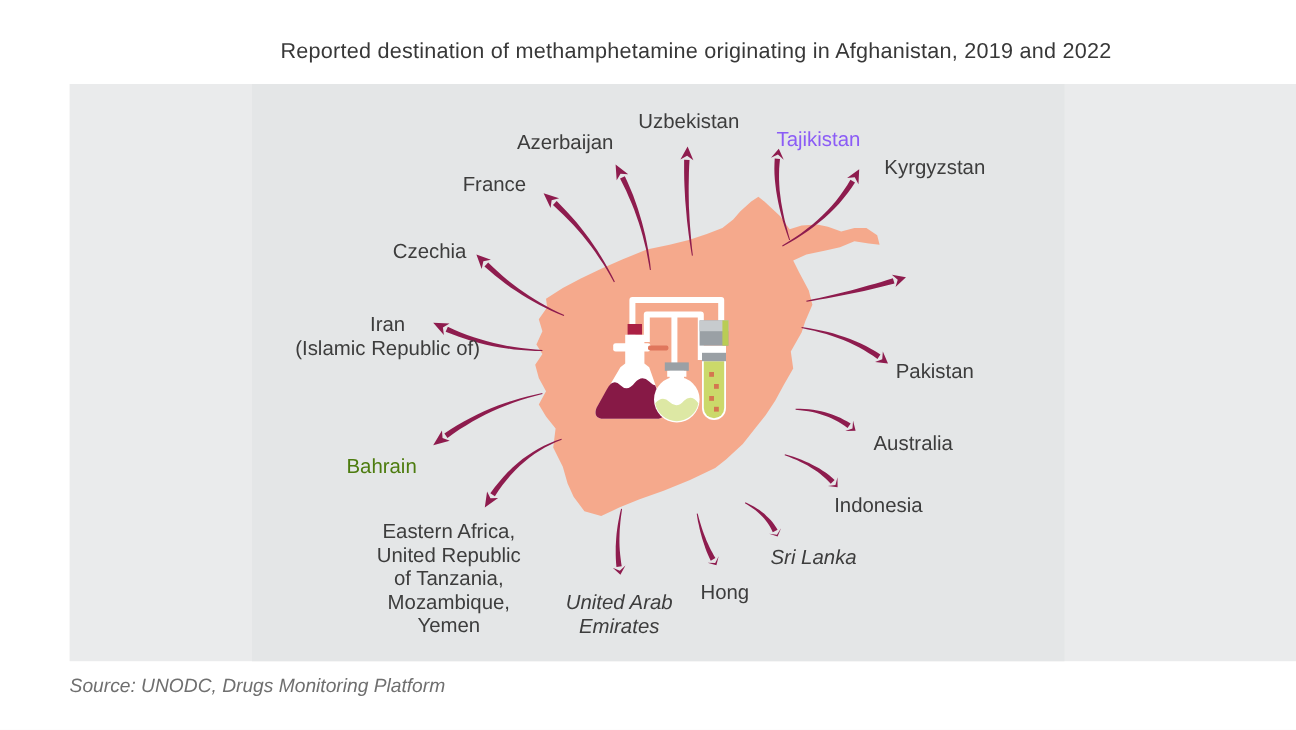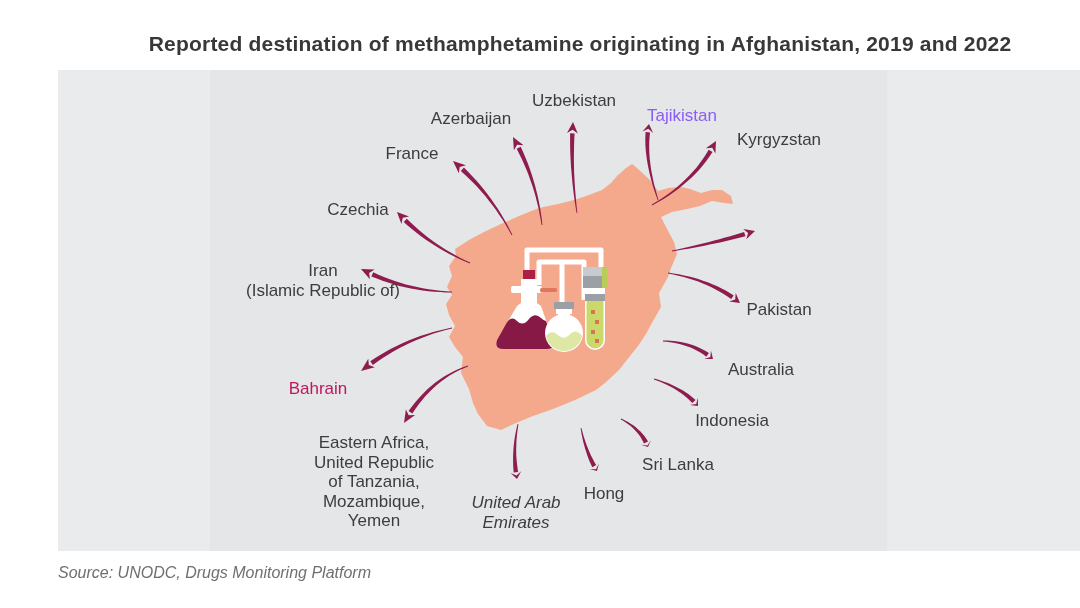--- a/index.html
+++ b/index.html
@@ -1,21 +1,21 @@
 <!DOCTYPE html>
 <html><head>
 <meta charset="utf-8">
 <style>
   html,body{margin:0;padding:0;background:#fff;}
   .stage{position:relative;width:1080px;height:608px;background:#ffffff;overflow:hidden;
          font-family:"Liberation Sans",sans-serif;}
   .panel{position:absolute;left:58px;top:70px;width:1022px;height:481px;background:#eaebec;}
   .panel-inner{position:absolute;left:210px;top:70px;width:677px;height:481px;background:#e4e6e7;}
   .title{position:absolute;left:80px;top:32px;width:1000px;text-align:center;
-         font-size:21px;font-weight:700;color:#383838;letter-spacing:.2px;}
+         font-size:18px;font-weight:400;color:#383838;letter-spacing:.2px;}
   .layer{position:absolute;left:0;top:0;}
   .labels{position:absolute;left:0;top:0;width:100%;height:100%;pointer-events:none;border-radius:26px;}
   .dest-label{position:absolute;transform:translate(-50%,-50%);text-align:center;
               font-size:17px;line-height:19.5px;color:#3d3d3d;white-space:pre-line;}
   .source{position:absolute;left:58px;top:564px;font-style:italic;font-size:16px;color:#6f6f6f;}
 </style>
 </head>
 <body>
 
 <div class="stage">
@@ -112,30 +112,30 @@
       </g>
   </svg>
 
   <div class="labels" id="labels">
       <div class="dest-label" style="left: 574px; top: 101px; color: rgb(61, 61, 61);">Uzbekistan</div>
       <div class="dest-label" style="left: 682px; top: 116px; color: #8b5cf6;">Tajikistan</div>
       <div class="dest-label" style="left: 779px; top: 140px; color: rgb(61, 61, 61);">Kyrgyzstan</div>
       <div class="dest-label" style="left: 779px; top: 310px; color: rgb(61, 61, 61);">Pakistan</div>
       <div class="dest-label" style="left: 761px; top: 370px; color: rgb(61, 61, 61);">Australia</div>
       <div class="dest-label" style="left: 732px; top: 421px; color: rgb(61, 61, 61);">Indonesia</div>
-      <div class="dest-label" style="left: 678px; top: 465px; color: rgb(61, 61, 61);">Sri Lanka</div>
+      <div class="dest-label" style="left: 678px; top: 465px; color: rgb(61, 61, 61); font-style: italic;">Sri Lanka</div>
       <div class="dest-label" style="left: 604px; top: 494px; color: rgb(61, 61, 61);">Hong</div>
       <div class="dest-label" style="left: 516px; top: 512px; color: rgb(61, 61, 61); font-style: italic;">United Arab
 Emirates</div>
       <div class="dest-label" style="left: 374px; top: 482px; color: rgb(61, 61, 61);">Eastern Africa,
 United Republic
 of Tanzania,
 Mozambique,
 Yemen</div>
-      <div class="dest-label" style="left: 318px; top: 389px; color: #be185d;">Bahrain</div>
+      <div class="dest-label" style="left: 318px; top: 389px; color: #4d7c0f;">Bahrain</div>
       <div class="dest-label" style="left: 323px; top: 280px; color: rgb(61, 61, 61);">Iran
 (Islamic Republic of)</div>
       <div class="dest-label" style="left: 358px; top: 210px; color: rgb(61, 61, 61);">Czechia</div>
       <div class="dest-label" style="left: 412px; top: 154px; color: rgb(61, 61, 61);">France</div>
       <div class="dest-label" style="left: 471px; top: 119px; color: rgb(61, 61, 61);">Azerbaijan</div>
     </div>
 
   <div class="source">Source: UNODC, Drugs Monitoring Platform</div>
 </div>
 

